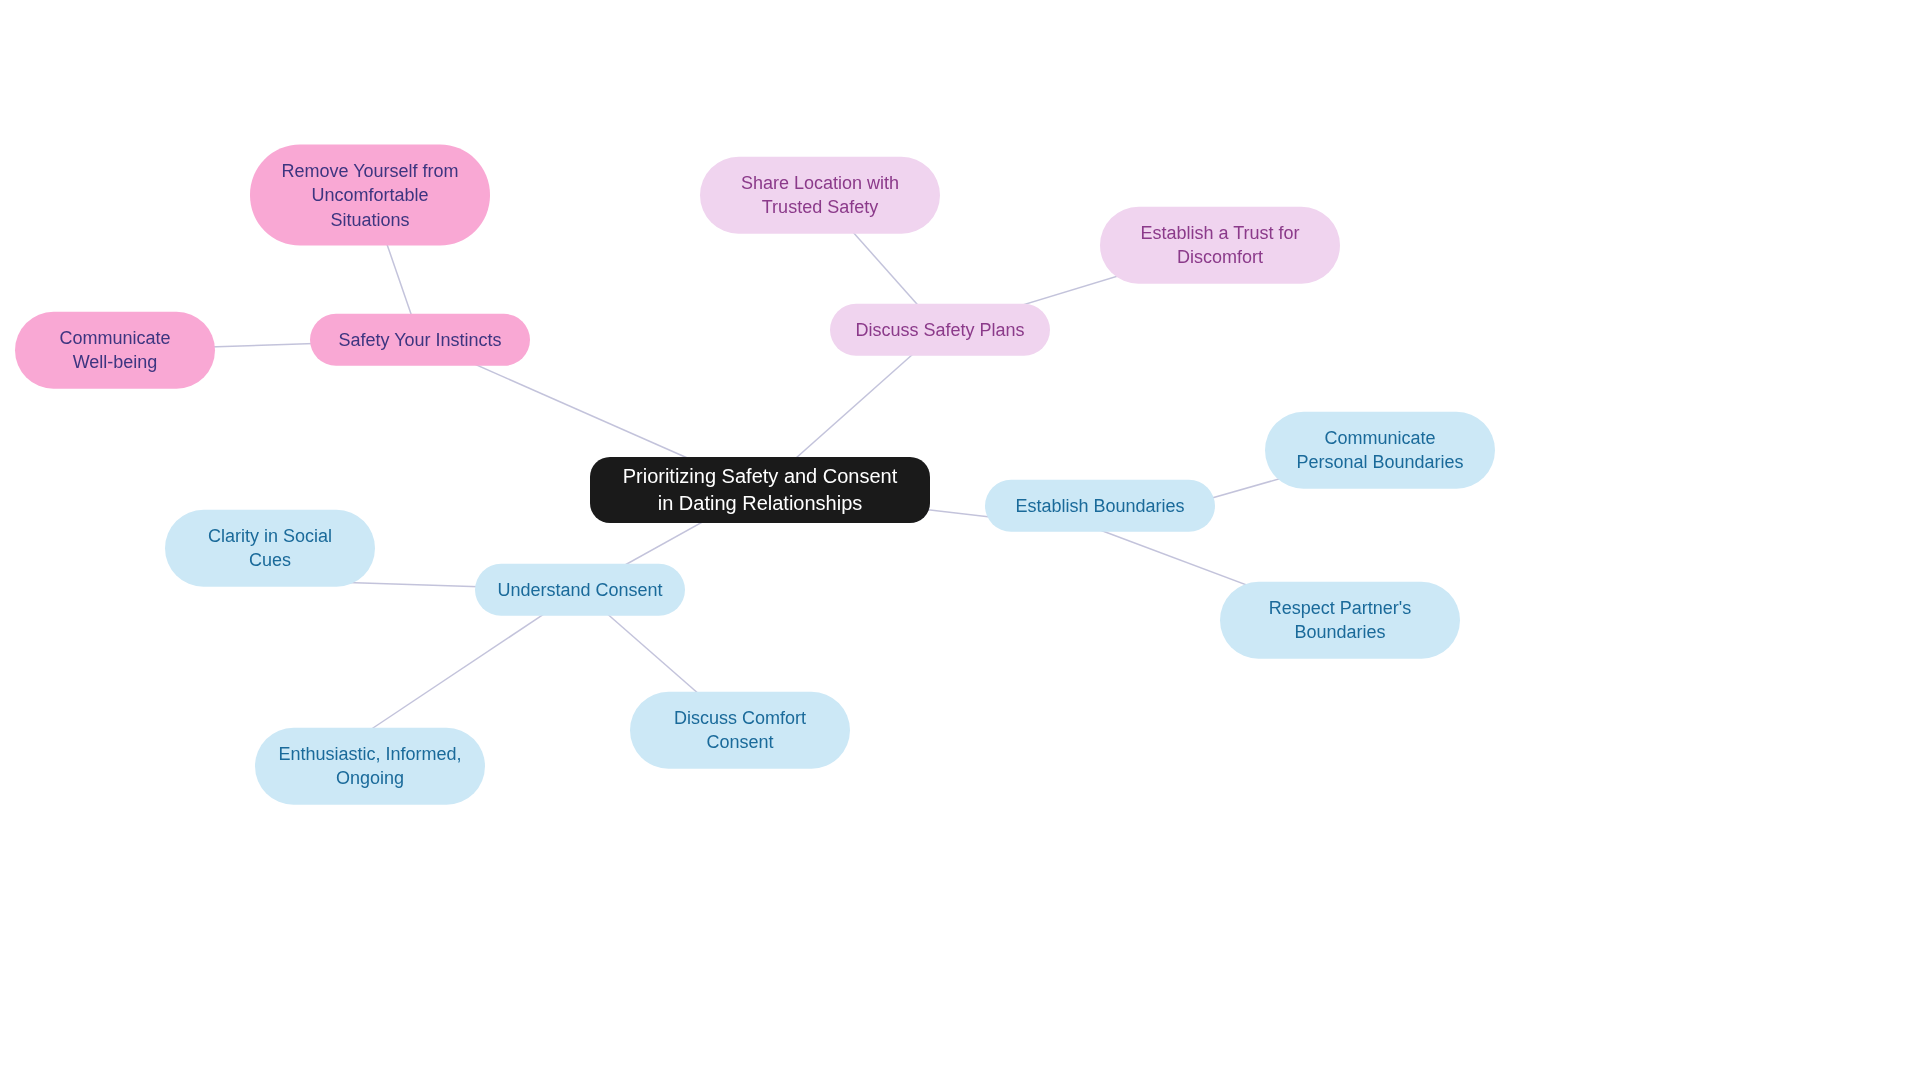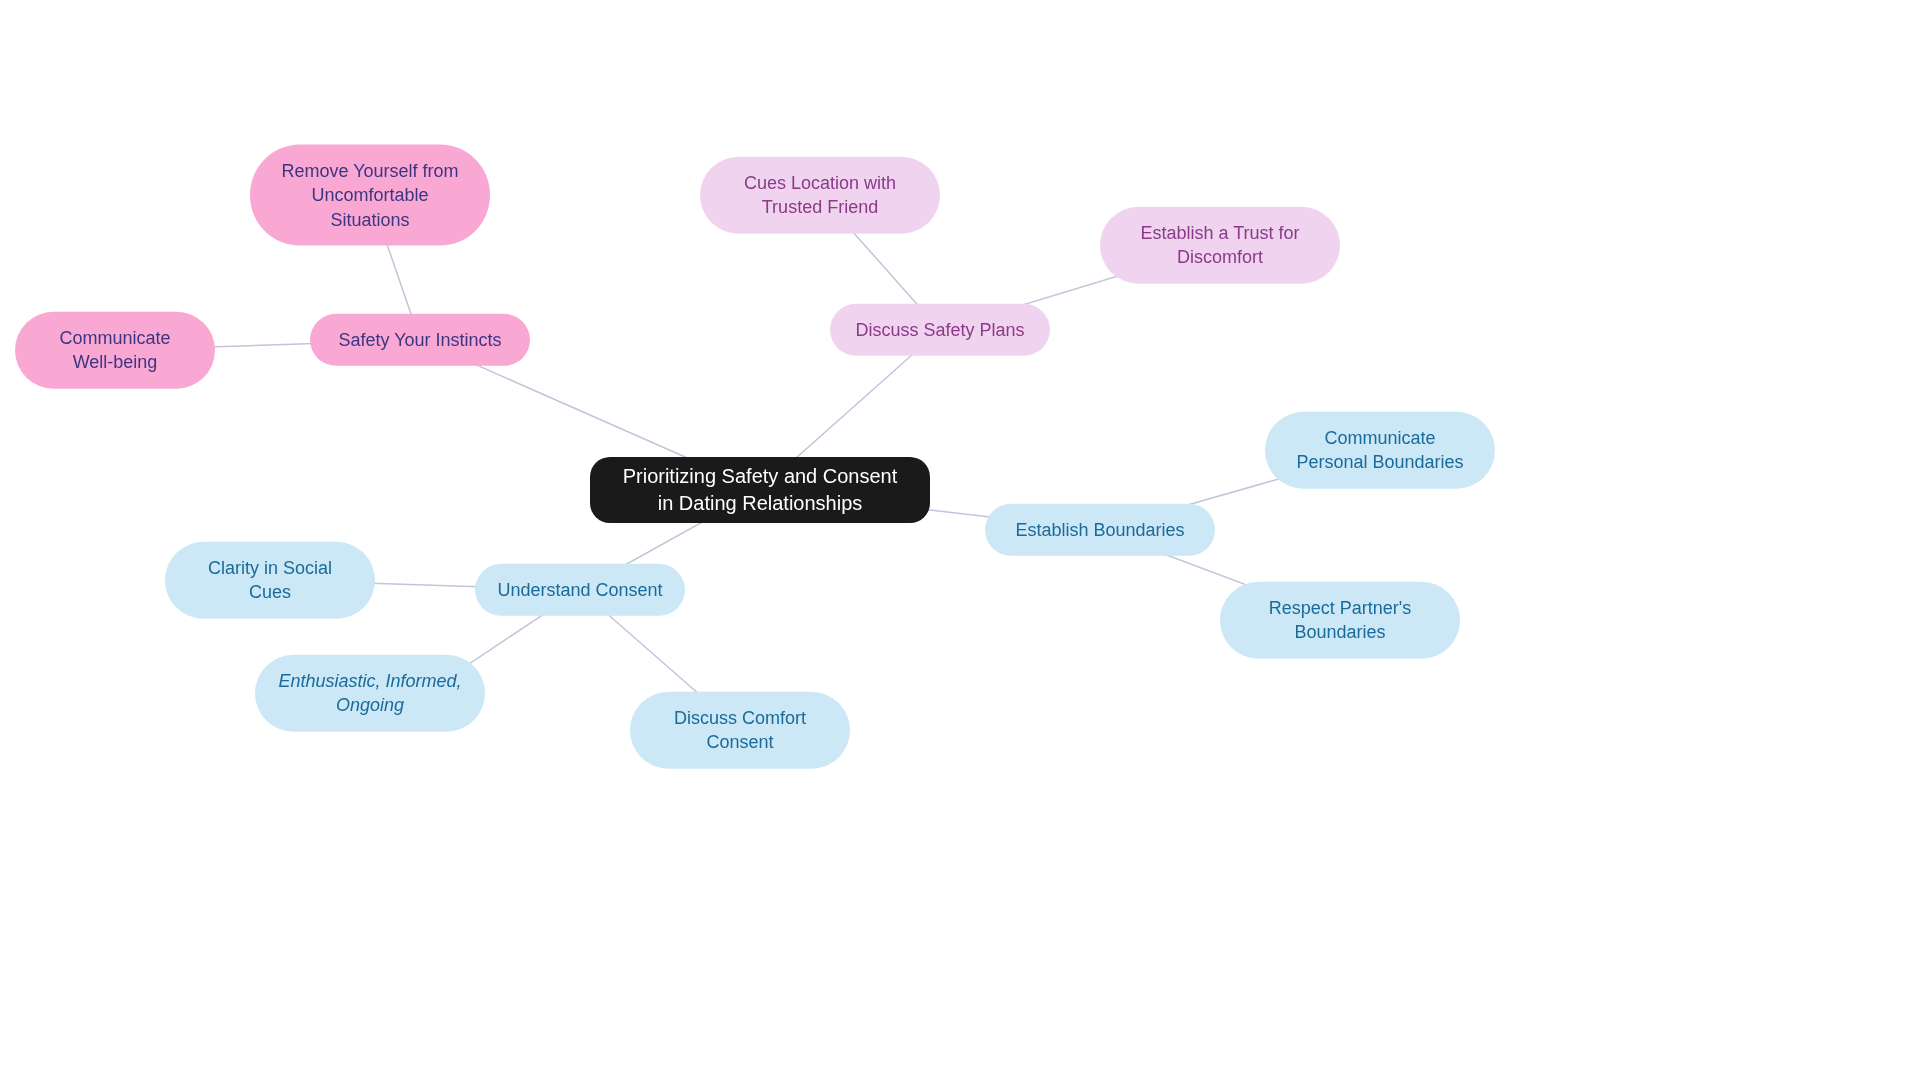--- a/index.html
+++ b/index.html
@@ -78,23 +78,23 @@
       <line x1="580" y1="590" x2="270" y2="580" stroke="#aaaacc" stroke-width="1.5" opacity="0.7"></line>
       <line x1="580" y1="590" x2="370" y2="730" stroke="#aaaacc" stroke-width="1.5" opacity="0.7"></line>
       <line x1="580" y1="590" x2="740" y2="730" stroke="#aaaacc" stroke-width="1.5" opacity="0.7"></line>
     </svg>
   <div id="nodes-container">
       <div class="node node-center" style="left: 760px; top: 490px; width: 340px;">Prioritizing Safety and Consent in Dating Relationships</div>
       <div class="node node-purple" style="left: 420px; top: 340px; width: 220px;">Safety Your Instincts</div>
       <div class="node node-purple" style="left: 370px; top: 195px; width: 240px;">Remove Yourself from Uncomfortable Situations</div>
       <div class="node node-purple" style="left: 115px; top: 350px; width: 200px;">Communicate Well-being</div>
       <div class="node node-pink" style="left: 940px; top: 330px; width: 220px;">Discuss Safety Plans</div>
-      <div class="node node-pink" style="left: 820px; top: 195px; width: 240px;">Cues Location with Trusted Friend</div>
+      <div class="node node-pink" style="left: 820px; top: 195px; width: 240px;">Share Location with Trusted Safety</div>
       <div class="node node-pink" style="left: 1220px; top: 245px; width: 240px;">Establish a Trust for Discomfort</div>
-      <div class="node node-blue" style="left: 1100px; top: 530px; width: 230px;">Establish Boundaries</div>
+      <div class="node node-blue" style="left: 1100px; top: 506px; width: 230px;">Establish Boundaries</div>
       <div class="node node-blue" style="left: 1380px; top: 450px; width: 230px;">Communicate Personal Boundaries</div>
       <div class="node node-blue" style="left: 1340px; top: 620px; width: 240px;">Respect Partner's Boundaries</div>
       <div class="node node-blue" style="left: 580px; top: 590px; width: 210px;">Understand Consent</div>
-      <div class="node node-blue" style="left: 270px; top: 580px; width: 210px;">Clarity in Social Cues</div>
-      <div class="node node-blue" style="left: 370px; top: 693px; width: 230px; font-style: italic;">Enthusiastic, Informed, Ongoing</div>
+      <div class="node node-blue" style="left: 270px; top: 548px; width: 210px;">Clarity in Social Cues</div>
+      <div class="node node-blue" style="left: 370px; top: 766px; width: 230px;">Enthusiastic, Informed, Ongoing</div>
       <div class="node node-blue" style="left: 740px; top: 730px; width: 220px;">Discuss Comfort Consent</div>
     </div>
 </div>
 
 </body></html>

